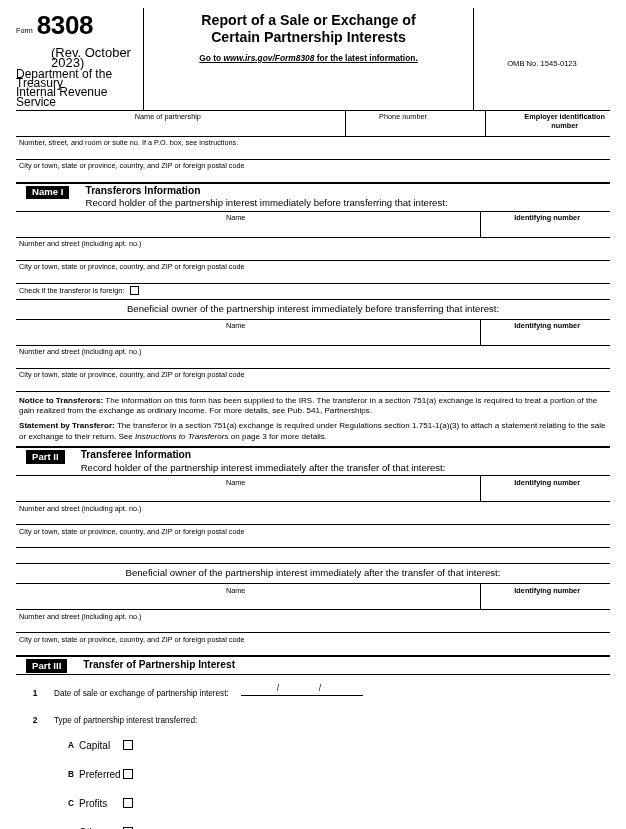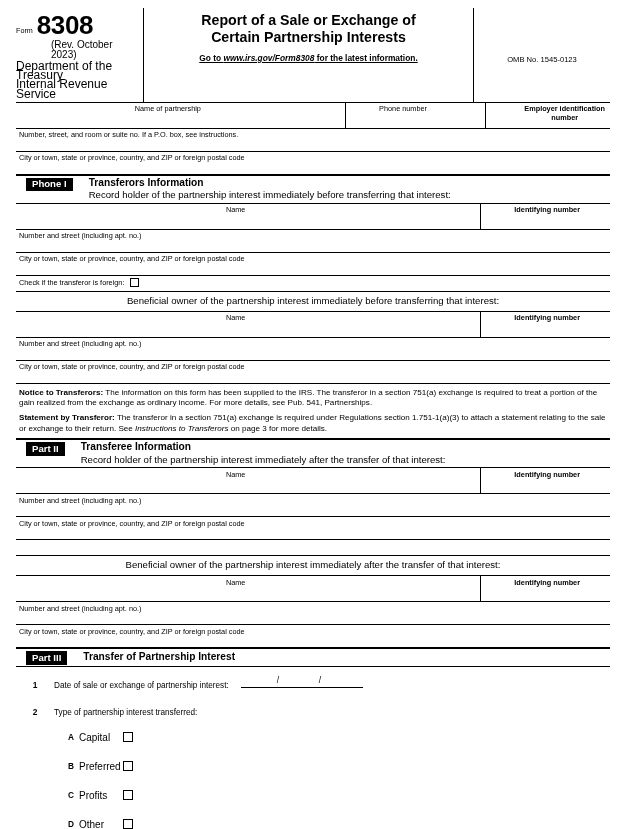--- a/index.html
+++ b/index.html
@@ -46,23 +46,23 @@
     line-height: 9px;
     padding-bottom: 3px;
   }
   .form-num {
     font-size: 26px;
     font-weight: bold;
     line-height: 26px;
     letter-spacing: -0.4px;
   }
   .hdr-rev {
-    font-size: 10px;
+    font-size: 13px;
     line-height: 10px;
-    margin-top: 2px;
+    margin-top: 10px;
     padding-left: 35px;
   }
   .hdr-dept {
     font-size: 12px;
     line-height: 9.2px;
     margin-top: 2px;
   }
   .hdr-center {
     flex: 1;
     text-align: center;
@@ -309,21 +309,21 @@
   </div>
 
   <div class="row r-addr">
     <div class="cap">Number, street, and room or suite no. If a P.O. box, see instructions.</div>
   </div>
   <div class="row r-city">
     <div class="cap">City or town, state or province, country, and ZIP or foreign postal code</div>
   </div>
 
   <div class="part">
-    <div class="badge">Phone I</div>
+    <div class="badge">Name I</div>
     <div class="part-texts">
       <div class="part-title">Transferors Information</div>
       <div class="part-sub">Record holder of the partnership interest immediately before transferring that interest:</div>
     </div>
   </div>
 
   <div class="row r-name split">
     <div class="cell w-pname">
       <div class="cap">Name</div>
     </div>

